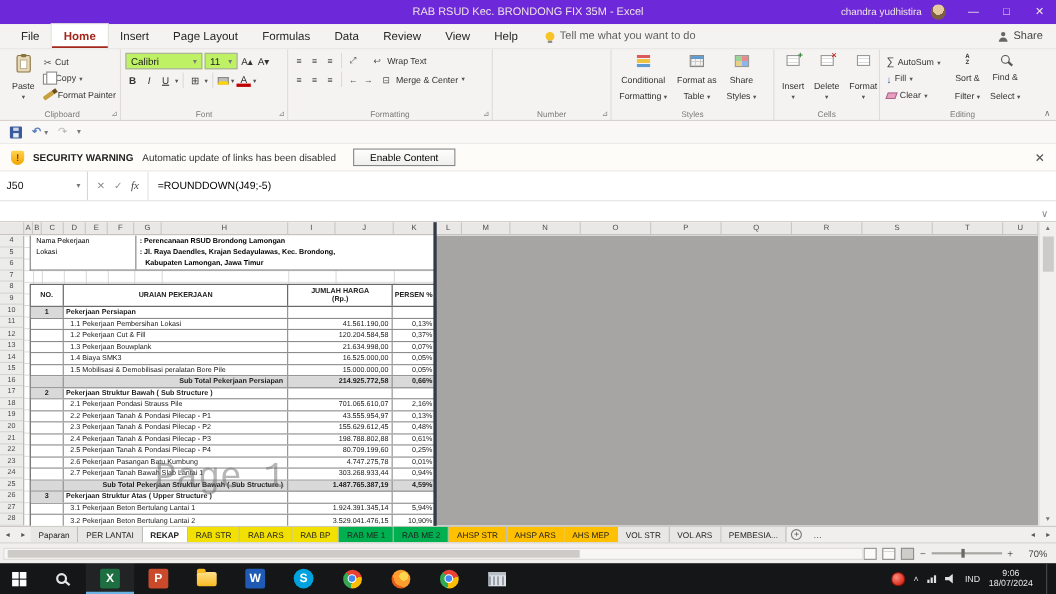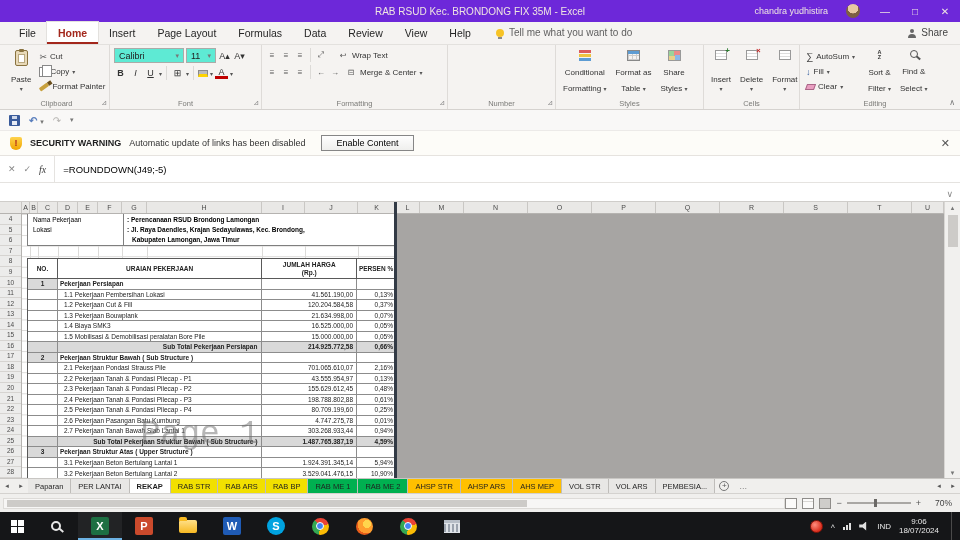--- a/index.html
+++ b/index.html
@@ -3,21 +3,21 @@
 <meta charset="utf-8">
 <style>
 *{margin:0;padding:0;box-sizing:border-box}
 html,body{width:960px;height:540px;overflow:hidden}
 body{position:relative;font-family:"Liberation Sans",sans-serif;background:#fff;color:#222}
 
 
 #titlebar{position:absolute;top:0;left:0;right:0;height:22px;background:#6d28d9;color:#efe5e2;display:flex;align-items:center}
 .tb-title{position:absolute;left:0;right:0;text-align:center;font-size:10px;pointer-events:none}
 .tb-right{margin-left:auto;display:flex;align-items:center;height:100%;z-index:2}
-.tb-user{font-size:9px;margin-right:18px}
+.tb-user{font-size:9px;margin-right:8px}
 .tb-avatar{width:14px;height:14px;border-radius:50%;background:radial-gradient(circle at 50% 32%,#e7c9a1 0 42%,#7d5f41 43%);margin-right:10px}
 .tb-btn{width:30px;height:100%;display:flex;align-items:center;justify-content:center;font-size:10px;color:#efe5e2}
 
 
 #menubar{position:absolute;top:22px;left:0;right:0;height:23px;background:#f5f3f1;border-bottom:1px solid #e3e1de;display:flex;align-items:flex-end;padding-left:8px}
 .mtab{font-size:10.5px;color:#262626;padding:0 11px;line-height:22px}
 .mtab.active{background:#fff;color:#a3271c;font-weight:bold;box-shadow:inset 0 -2px 0 #a3271c,0 0 0 1px #e3e1de}
 .tellme{display:flex;align-items:center;gap:5px;margin-left:14px;color:#5f5f5f;font-size:10px;line-height:22px}
 .icon-bulb{width:8px;height:8px;border-radius:50%;background:#f7c325;position:relative}
 .icon-bulb::after{content:"";position:absolute;bottom:-2px;left:2px;width:4px;height:2px;background:#8a8a8a}
@@ -30,21 +30,21 @@
 #ribbon{position:absolute;top:45px;left:0;right:0;height:65px;background:#f5f3f1;border-bottom:1px solid #d5d2cf;display:flex;padding-left:4px}
 .grp{position:relative;border-right:1px solid #dedbd8;padding:3px 4px 13px 4px;display:flex;gap:3px;flex:none}
 .grp-label{position:absolute;bottom:1px;left:0;right:0;text-align:center;font-size:7.5px;color:#7b7b78}
 .launcher{position:absolute;right:2px;bottom:2px;font-size:7px;color:#8a8a8a}
 .gcol{display:flex;flex-direction:column;gap:3px}
 .frow{display:flex;align-items:center;gap:2px}
 .bigbtn{display:flex;flex-direction:column;align-items:center;justify-content:space-between;padding:2px 3px;font-size:8px;color:#333;text-align:center;line-height:9px}
 .dd{font-size:6px;color:#555}
 .smcol{display:flex;flex-direction:column;gap:2px;padding-top:2px}
 .smbtn{display:flex;align-items:center;gap:3px;font-size:8px;color:#333;height:13px;padding:0 2px;white-space:nowrap}
-.select{height:15px;border:1px solid #ababa8;background:#5eead4;font-size:9px;display:flex;align-items:center;justify-content:space-between;padding:0 4px;color:#222;white-space:nowrap}
+.select{height:15px;border:1px solid #ababa8;background:#bef264;font-size:9px;display:flex;align-items:center;justify-content:space-between;padding:0 4px;color:#222;white-space:nowrap}
 .fmt{min-width:13px;height:14px;display:flex;align-items:center;justify-content:center;font-size:9px;color:#333;white-space:nowrap}
 .fmt.b{font-weight:bold}.fmt.i{font-style:italic}.fmt.u{text-decoration:underline}
 .fmt.fc{border-bottom:3px solid #c00000;height:12px}
 .ic-fill{width:10px;height:7px;background:#bdbdbd;border:1px solid #8a8a8a;border-bottom:3px solid #ffd400}
 .vsep{width:1px;height:14px;background:#dcdad7;margin:0 2px}
 .alico{font-size:8px;color:#555;width:12px;text-align:center}
 .tinytxt{font-size:7px;color:#444}
 .icon-clipboard{width:13px;height:16px;background:#e8d9b8;border:1px solid #8a7340;border-radius:2px;position:relative}
 .icon-clipboard::before{content:"";position:absolute;top:-2px;left:3px;width:5px;height:3px;background:#8a7340;border-radius:1px}
 .icon-clipboard::after{content:"";position:absolute;top:3px;left:2px;right:2px;bottom:2px;background:#fff;border:1px solid #b9a87f}
@@ -397,20 +397,24 @@
 <div id="secbar">
   <span class="icon-shield"></span>
   <span class="sec-title">SECURITY WARNING</span>
   <span class="sec-msg">Automatic update of links has been disabled</span>
   <button class="sec-btn">Enable Content</button>
   <span class="sec-close">✕</span>
 </div>
 
 <div id="formulabar">
   <div class="fb-row">
+    <div class="namebox">
+      <span>J50</span>
+      <span class="nb-dd">▾</span>
+    </div>
     <div class="fb-icons">
       <span>✕</span>
       <span>✓</span>
       <span class="fx">fx</span>
     </div>
     <div class="fb-text">=ROUNDDOWN(J49;-5)</div>
   </div>
   <div class="fb-expand">∨</div>
 </div>
 

